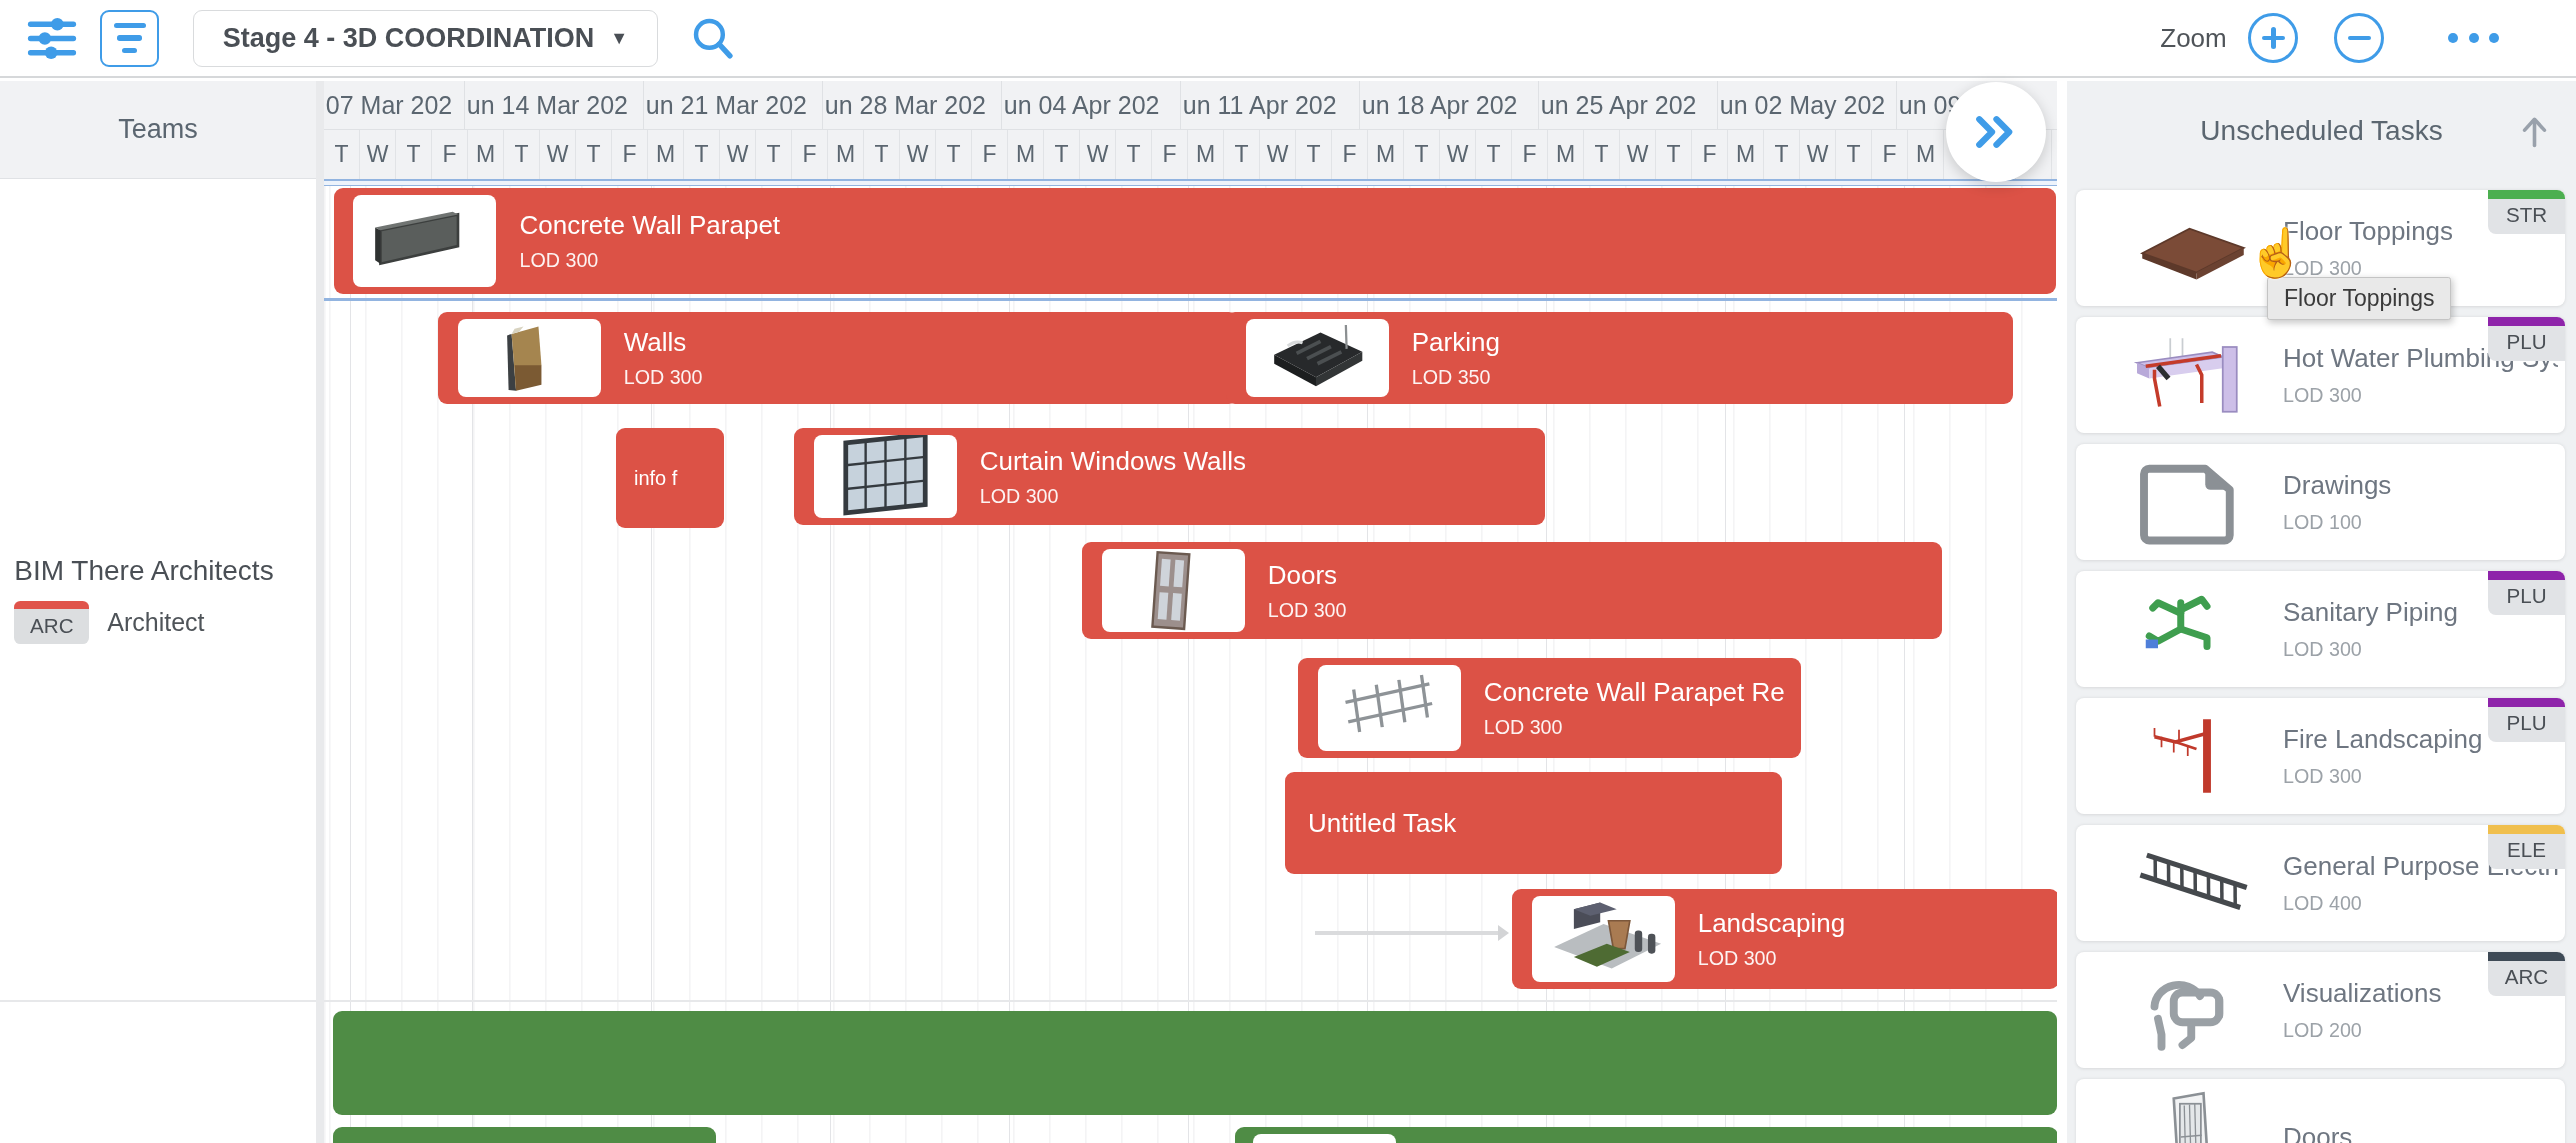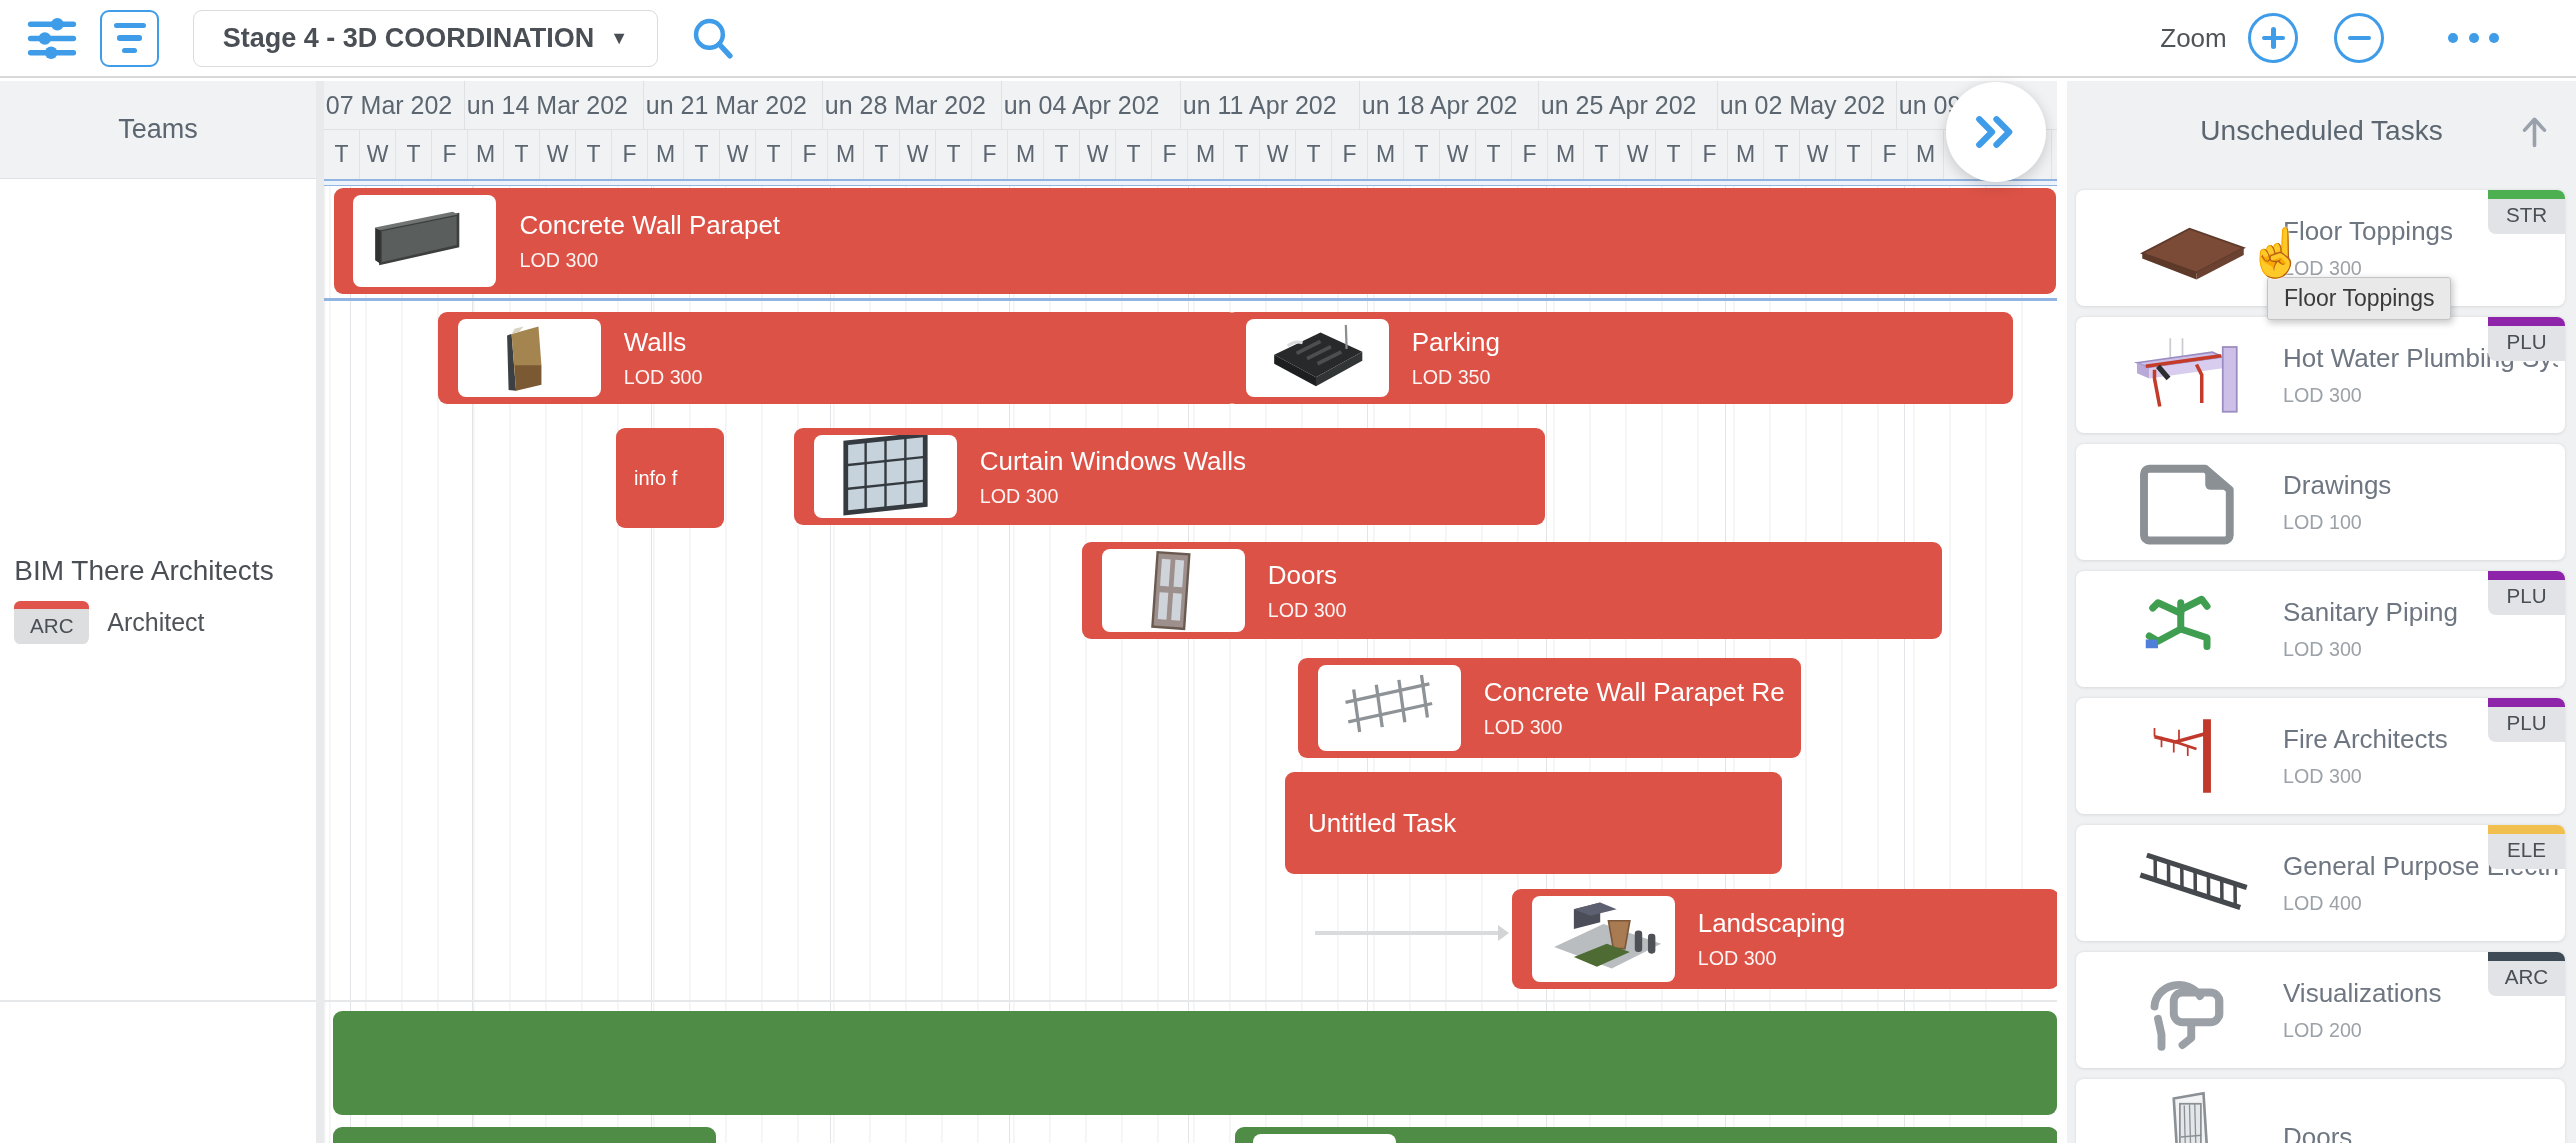--- a/index.html
+++ b/index.html
@@ -468,21 +468,21 @@
             <g stroke-width="2">
               <line x1="44" y1="30" x2="44" y2="42"></line>
               <line x1="58" y1="36" x2="58" y2="48"></line>
               <line x1="74" y1="40" x2="74" y2="52"></line>
               <line x1="36" y1="20" x2="36" y2="30"></line>
               <line x1="64" y1="22" x2="64" y2="34"></line>
             </g>
           </g>
         </svg></div>
     <div class="card-text">
-      <div class="card-title">Fire Architects</div>
+      <div class="card-title">Fire Landscaping</div>
       <div class="card-lod">LOD 300</div>
     </div>
   </div>
     <div class="card" style="top: 744px;">
     <div class="card-badge">
       <div class="strip" style="background: rgb(240, 191, 77);"></div>
       <div class="txt">ELE</div>
     </div>
     <div class="card-thumb"><svg viewBox="0 0 160 104">
           <g transform="rotate(18 80 52)" stroke="#45494d" fill="none">

